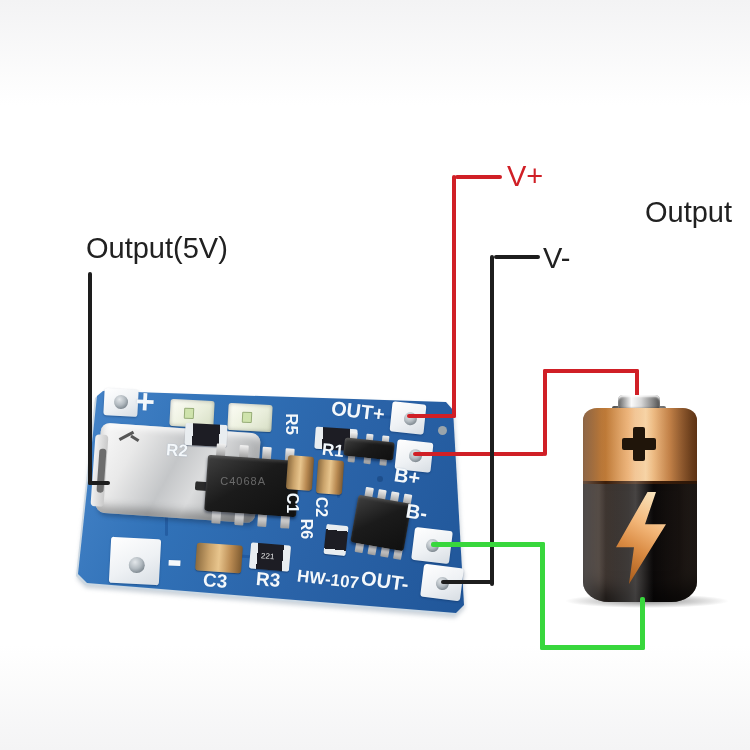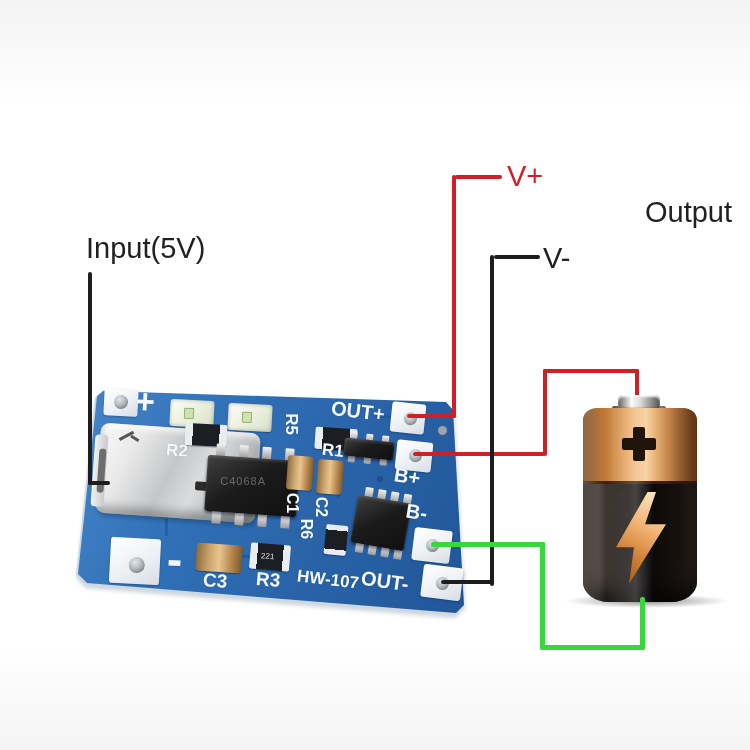--- a/index.html
+++ b/index.html
@@ -226,18 +226,18 @@
     <div class="cross-bar" style="left:39px;top:46px;width:34px;height:12px;"></div>
     <div class="cross-bar" style="left:50px;top:35px;width:12px;height:34px;"></div>
     <div id="bolt"></div>
   </div>
 
   <div class="wire grn" style="left:431px;top:542px;width:114px;height:5px;"></div>
   <div class="wire grn" style="left:540px;top:542px;width:5px;height:108px;"></div>
   <div class="wire grn" style="left:540px;top:645px;width:105px;height:5px;"></div>
   <div class="wire grn" style="left:640px;top:597px;width:5px;height:53px;"></div>
 
-  <div class="lbl" style="left:86px;top:232px;">Input(5V)</div>
+  <div class="lbl" style="left:86px;top:232px;">Output(5V)</div>
   <div class="lbl" style="left:507px;top:160px;color:#d01f26;">V+</div>
   <div class="lbl" style="left:597px;top:196px;margin-left:48px;">Output</div>
   <div class="lbl" style="left:543px;top:242px;">V-</div>
 
 </div>
 
 </body></html>

